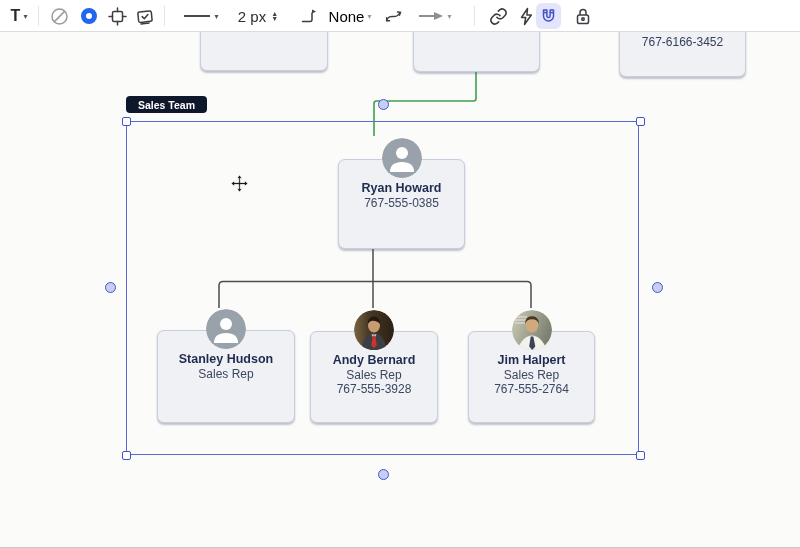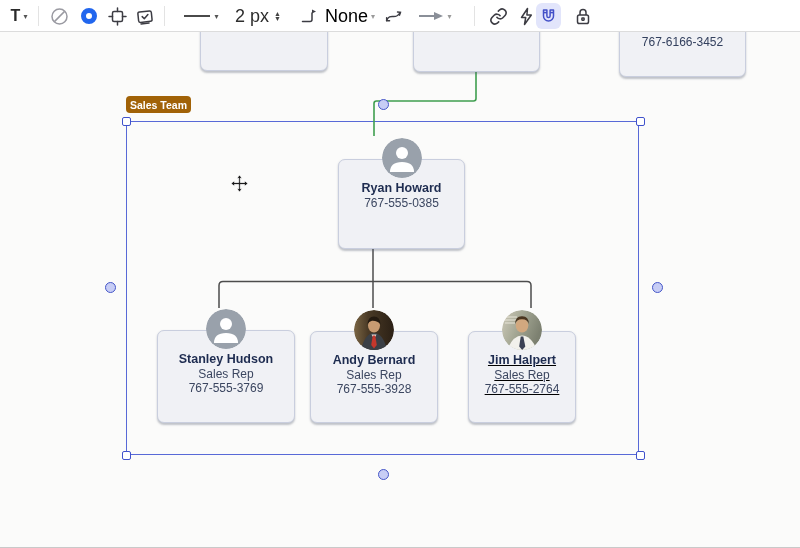--- a/index.html
+++ b/index.html
@@ -18,21 +18,21 @@
     justify-content:center; border:none; background:transparent; cursor:pointer;
     color:#3c3c43; font-family:"Liberation Sans", sans-serif;
   }
   .tb-divider { position:absolute; top:6px; width:1px; height:20px; background:#e3e3e3; }
   .caret { font-size:8px; color:#555; margin-left:3px; }
   .caret.gray { color:#9a9a9a; }
   .text-tool-letter { font-size:16px; font-weight:bold; color:#2a2a2a; }
   .ring {
     width:16px; height:16px; border-radius:50%; border:5px solid #2166ee;
   }
-  .tb-label { font-size:18px; color:#2e2e2e; }
+  .tb-label { font-size:15px; color:#2e2e2e; }
   .tb-label.gray { color:#000000; }
   .stepper-arrows { display:flex; flex-direction:column; margin-left:5px; line-height:5px; }
   .stepper-arrows span { font-size:7px; color:#444; }
   .active-pill { background:#e2e5fb; border-radius:6px; }
   
   .canvas {
     position:absolute; top:32px; left:0; width:800px; height:516px;
     overflow:hidden; background:#fbfbfa;
   }
   .overlay-svg { position:absolute; top:0; left:0; z-index:3; pointer-events:none; }
@@ -58,22 +58,22 @@
   }
   .sel-corner {
     position:absolute; width:9px; height:9px; background:#ffffff;
     border:1.5px solid #4052cc; border-radius:2px; z-index:7;
   }
   .conn-point {
     position:absolute; width:11px; height:11px; border-radius:50%;
     background:#c7cdf5; border:1.5px solid #4657c8; z-index:7;
   }
   .group-label {
-    position:absolute; left:126px; top:64px; height:17px; padding:0 4px;
-    background:#a16207; color:#ffffff; font-size:10.5px; font-weight:bold;
+    position:absolute; left:126px; top:64px; height:17px; padding:0 12px;
+    background:#0f172a; color:#ffffff; font-size:10.5px; font-weight:bold;
     border-radius:4px; display:flex; align-items:center; z-index:8;
   }
   .move-cursor { position:absolute; left:231px; top:143px; z-index:9; }
 </style>
 </head>
 <body>
 
 <div class="app">
 
   <div class="toolbar">
@@ -237,21 +237,20 @@
       <span class="avatar">
         <svg width="40" height="40" viewBox="0 0 40 40">
           <circle cx="20" cy="20" r="20" fill="#99a1ab"></circle>
           <circle cx="20" cy="15" r="6" fill="#ffffff"></circle>
           <path d="M8 34 q0 -10 12 -10 q12 0 12 10 z" fill="#ffffff"></path>
         </svg>
       </span>
       <div class="pc-text">
         <div class="pc-name">Stanley Hudson</div>
         <div>Sales Rep</div>
-        <div>767-555-3769</div>
       </div>
     </div>
 
     <div class="person-card" style="left:310px;top:299px;width:128px;height:92px;">
       <span class="avatar">
         <svg width="40" height="40" viewBox="0 0 40 40">
           <defs>
             <linearGradient id="andybg" x1="0" y1="0" x2="1" y2="0">
               <stop offset="0" stop-color="#7a6544"></stop>
                 <stop offset="0.35" stop-color="#4a3a26"></stop>
@@ -266,21 +265,21 @@
           <path d="M13.5 14.5 Q13.8 6.5 20 6.5 Q26.2 6.5 26.5 14.5 Q23.5 10.5 18 10.8 Q14.8 11.3 13.5 14.5 Z" fill="#241a10"></path>
         </svg>
       </span>
       <div class="pc-text">
         <div class="pc-name">Andy Bernard</div>
         <div>Sales Rep</div>
         <div>767-555-3928</div>
       </div>
     </div>
 
-    <div class="person-card" style="left:468px;top:299px;width:108px;height:92px;text-decoration:underline;">
+    <div class="person-card" style="left:468px;top:299px;width:127px;height:92px;">
       <span class="avatar">
         <svg width="40" height="40" viewBox="0 0 40 40">
           <defs>
             <linearGradient id="jimbg" x1="0" y1="0" x2="1" y2="0.4">
               <stop offset="0" stop-color="#cfcbba"></stop>
                 <stop offset="0.5" stop-color="#a3a693"></stop>
                 <stop offset="1" stop-color="#7c8070"></stop>
             </linearGradient>
           </defs>
           <circle cx="20" cy="20" r="20" fill="url(#jimbg)"></circle>

